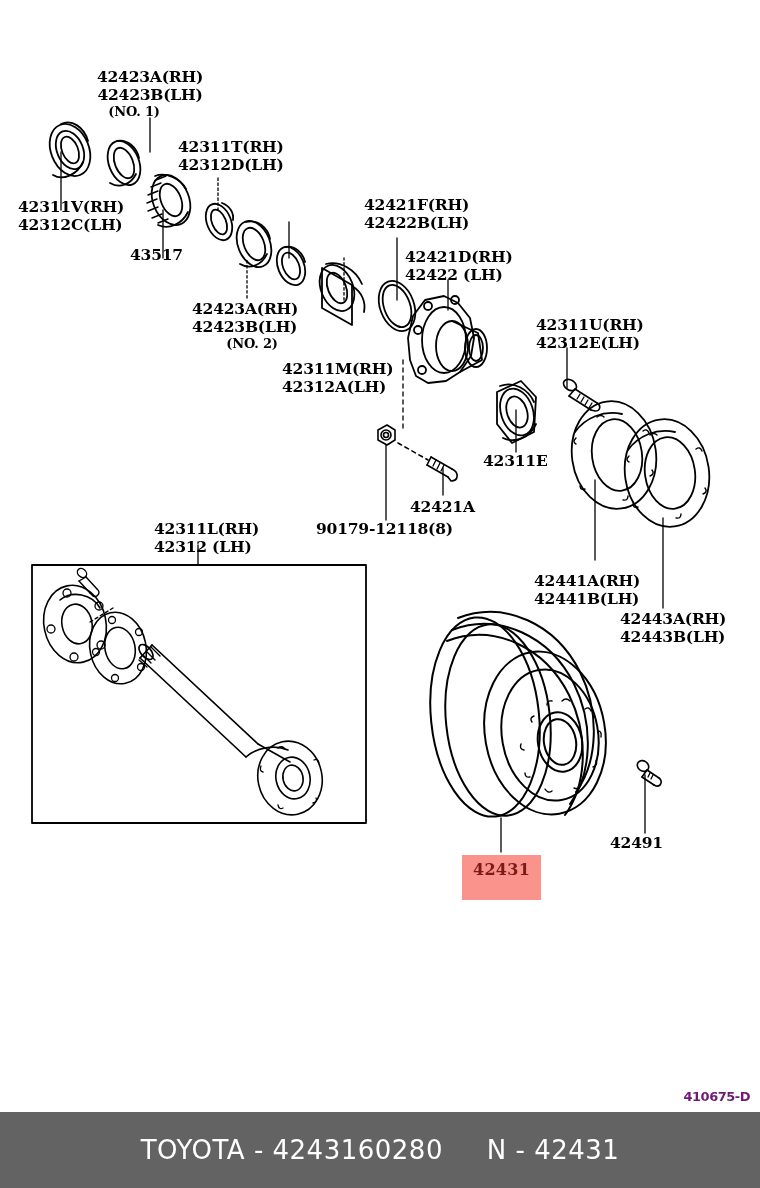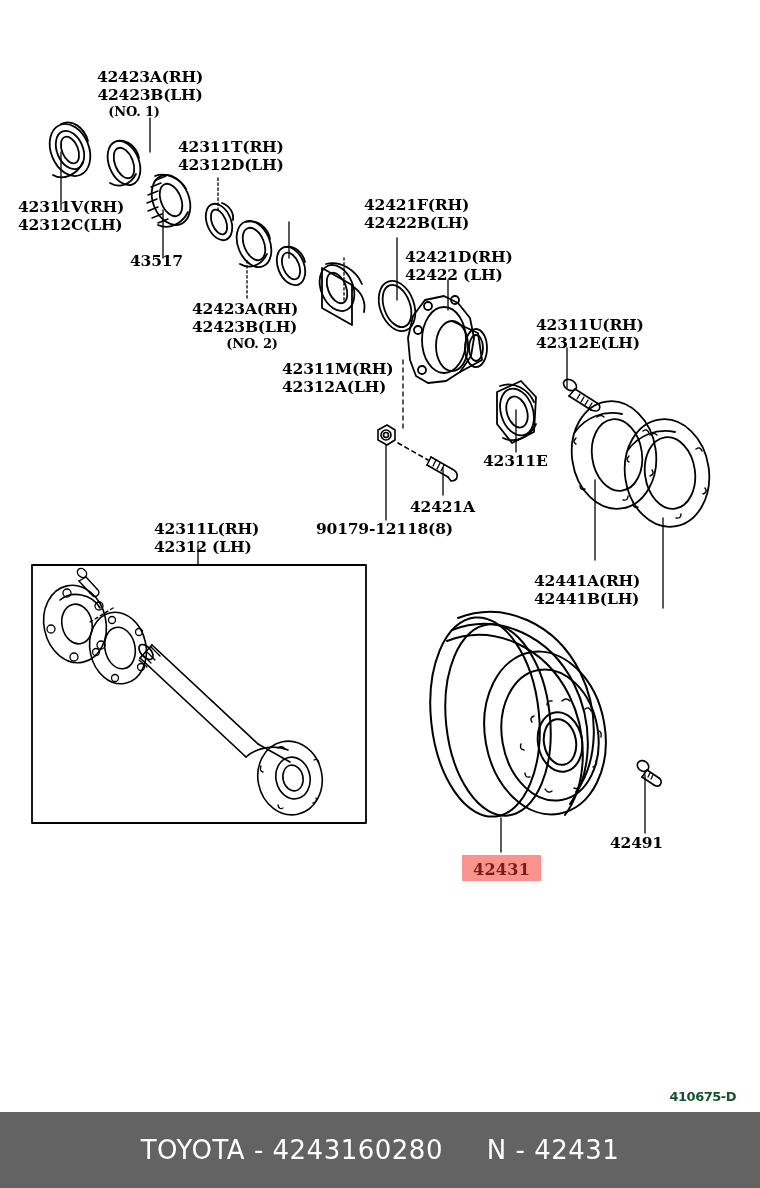--- a/index.html
+++ b/index.html
@@ -40,32 +40,32 @@
   }
   .lbl.ctr { text-align: center; }
   .lbl-hl {
     position: absolute;
     background: #f9938c;
     color: #7b1a16;
     font-family: "DejaVu Serif", serif;
     font-weight: bold;
     font-size: 16px;
     line-height: 20px;
-    padding: 5px 11px 1px 11px;
+    padding: 5px 11px 20px 11px;
     white-space: pre;
     letter-spacing: 0.3px;
   }
   #diagram-code {
     position: absolute;
-    right: 24px;
+    right: 10px;
     top: 1089px;
     font-family: "DejaVu Sans", sans-serif;
     font-weight: bold;
     font-size: 13px;
-    color: #14532d;
+    color: #701a75;
     letter-spacing: -0.5px;
     white-space: pre;
     text-align: center;
   }
   #footer-bar {
     position: absolute;
     left: 0;
     top: 1112px;
     width: 760px;
     height: 76px;
@@ -372,21 +372,21 @@
     </g>
   </svg>
 
   <div class="lbl ctr" style="left:85px; top:68px; width:130px;">42423A(RH)
 42423B(LH)</div>
   <div class="lbl sub ctr" style="left:94px; top:104px; width:80px;">(NO. 1)</div>
 
   <div class="lbl" style="left:18px; top:198px;">42311V(RH)
 42312C(LH)</div>
 
-  <div class="lbl" style="left:130px; top:252px;">43517</div>
+  <div class="lbl" style="left:130px; top:246px;">43517</div>
 
   <div class="lbl" style="left:178px; top:138px;">42311T(RH)
 42312D(LH)</div>
 
 
   <div class="lbl" style="left:364px; top:196px;">42421F(RH)
 42422B(LH)</div>
 
   <div class="lbl" style="left:405px; top:248px;">42421D(RH)
 42422 (LH)</div>
@@ -403,20 +403,22 @@
 
   <div class="lbl" style="left:483px; top:452px;">42311E</div>
 
   <div class="lbl" style="left:410px; top:498px;">42421A</div>
 
   <div class="lbl" style="left:316px; top:520px;">90179-12118(8)</div>
 
   <div class="lbl" style="left:534px; top:562px;margin-top:10px;">42441A(RH)
 42441B(LH)</div>
 
+  <div class="lbl" style="left:620px; top:610px;">42443A(RH)
+42443B(LH)</div>
 
   <div class="lbl" style="left:154px; top:520px;">42311L(RH)
 42312 (LH)</div>
 
   <div class="lbl" style="left:610px; top:834px;">42491</div>
 
   <div class="lbl-hl" style="left:462px; top:855px;">42431</div>
 
   <div id="diagram-code">410675-D</div>
 

